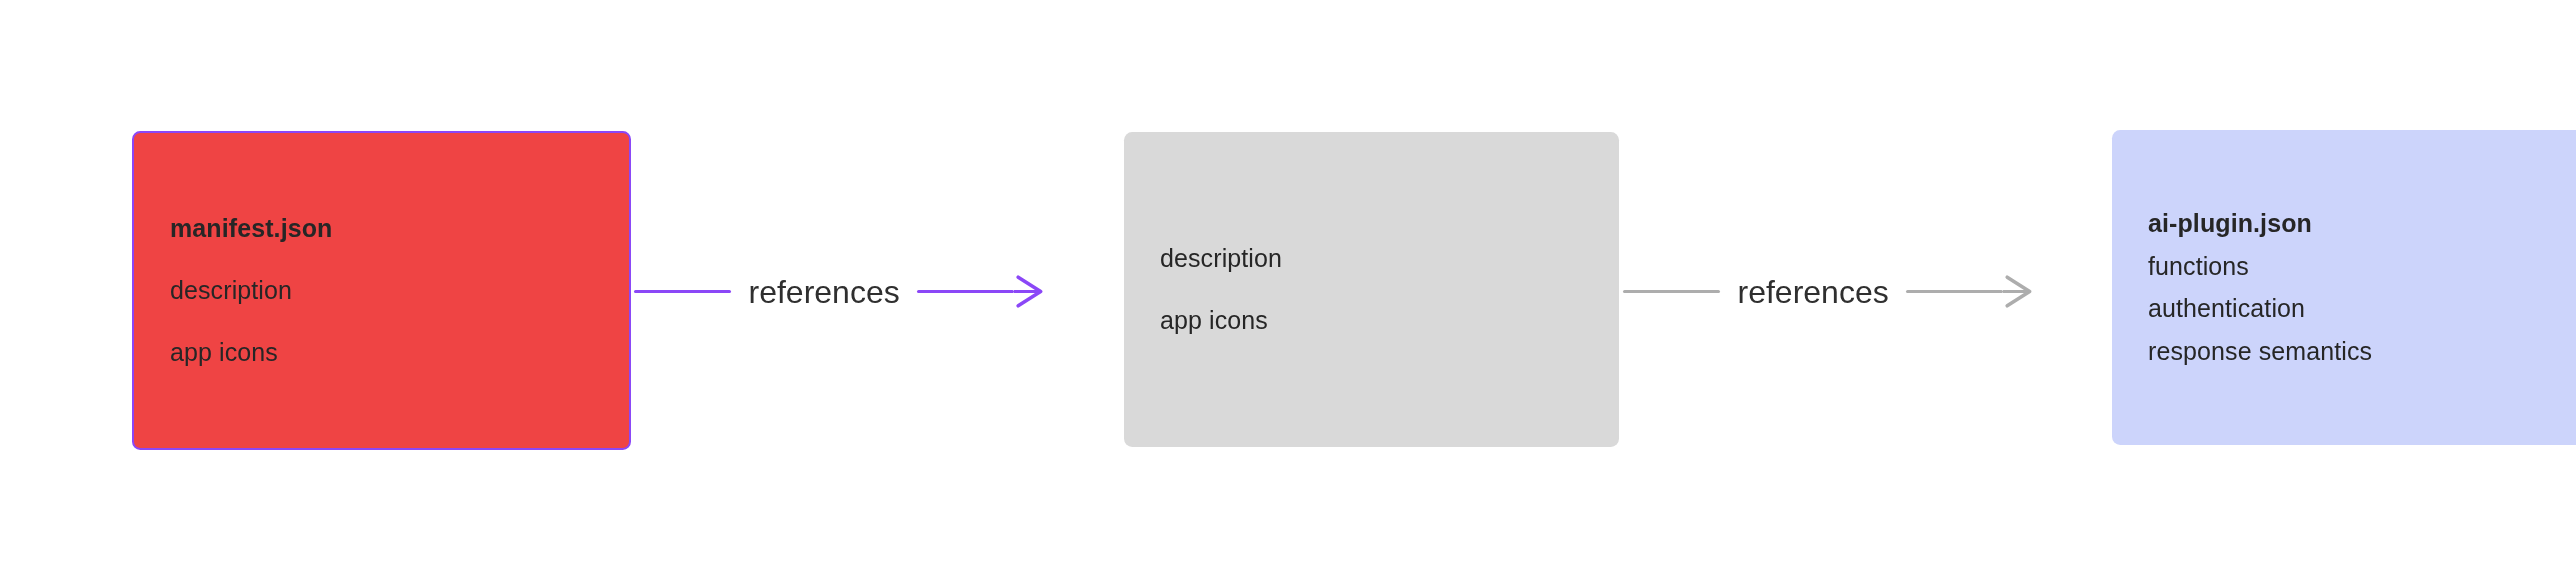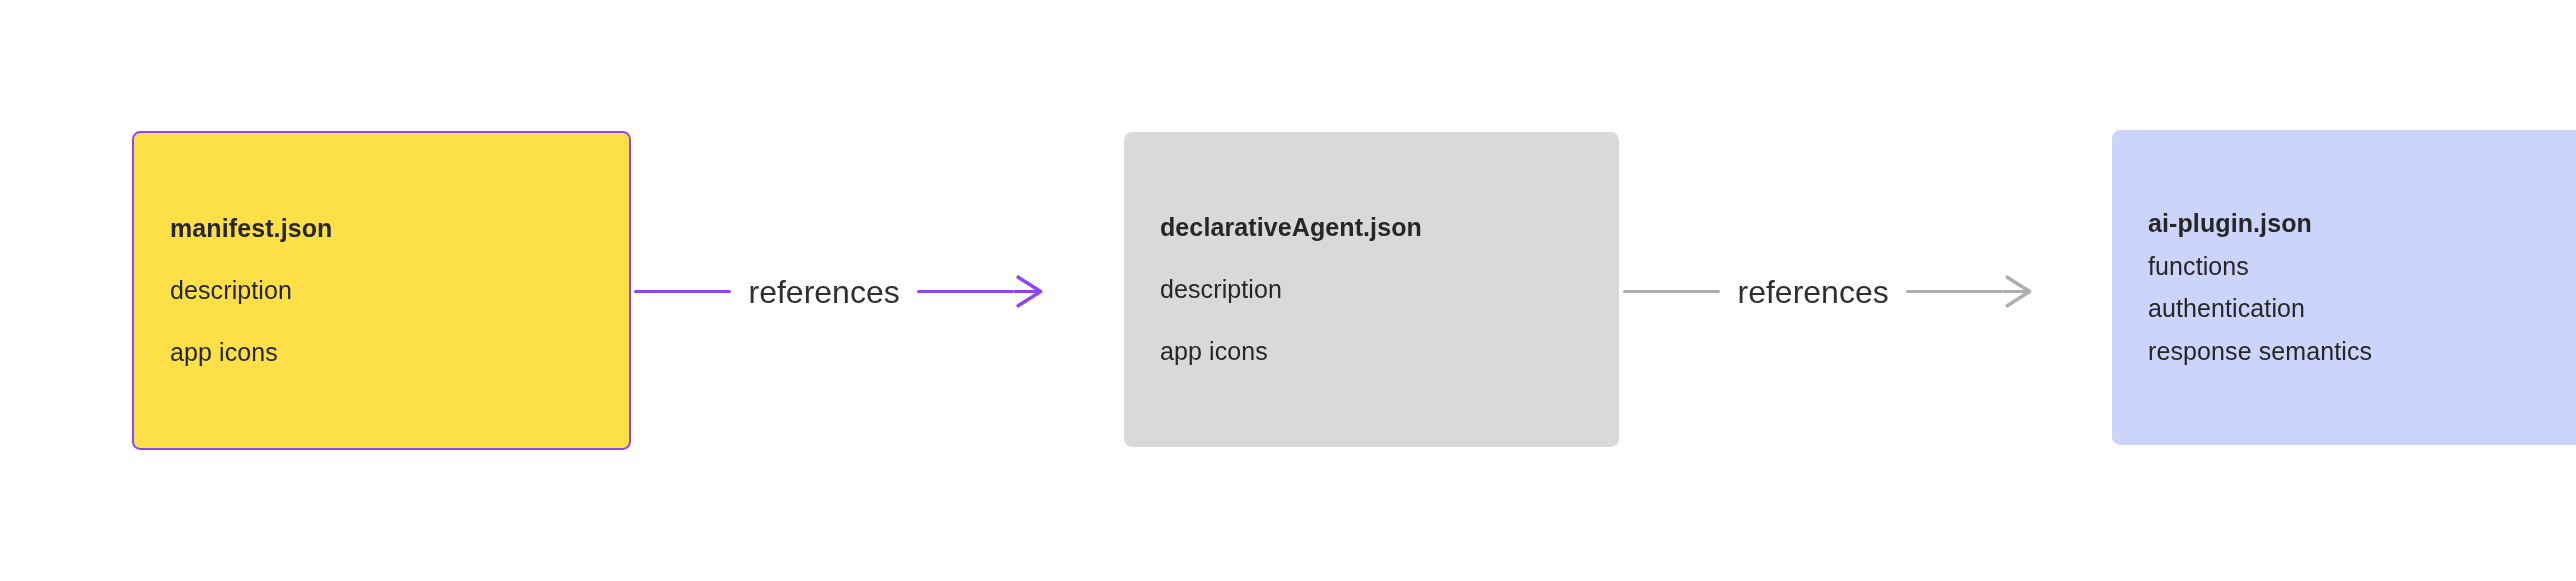--- a/index.html
+++ b/index.html
@@ -46,21 +46,21 @@
   .node .line.title {
     font-weight: bold;
   }
 
   
   #node-manifest {
     left: 132px;
     top: 131px;
     width: 499px;
     height: 319px;
-    background: #fde047;
+    background: #ef4444;
     border: 2.6px solid #8b47f7;
   }
 
   
   #node-declarative-agent {
     left: 1124px;
     top: 132px;
     width: 495px;
     height: 315px;
     background: #d9d9d9;
@@ -129,21 +129,20 @@
     <div class="stem stem-a"></div>
     <div class="edge-label">references</div>
     <div class="stem stem-b"></div>
     <svg class="head" width="38" height="49" viewBox="0 0 74 96">
       <path d="M8 20 L52 48 L8 76" fill="none" stroke="#8b47f7" stroke-width="7" stroke-linecap="round" stroke-linejoin="round"></path>
       <path d="M0 48 L50 48" fill="none" stroke="#8b47f7" stroke-width="6" stroke-linecap="round"></path>
     </svg>
   </div>
 
   <div id="node-declarative-agent" class="node">
-    <div class="line title">declarativeAgent.json</div>
     <div class="line">description</div>
     <div class="line">app icons</div>
   </div>
 
   <div id="edge-2" class="edge">
     <div class="stem stem-a"></div>
     <div class="edge-label">references</div>
     <div class="stem stem-b"></div>
     <svg class="head" width="38" height="49" viewBox="0 0 74 96">
       <path d="M8 20 L52 48 L8 76" fill="none" stroke="#adadad" stroke-width="7" stroke-linecap="round" stroke-linejoin="round"></path>

